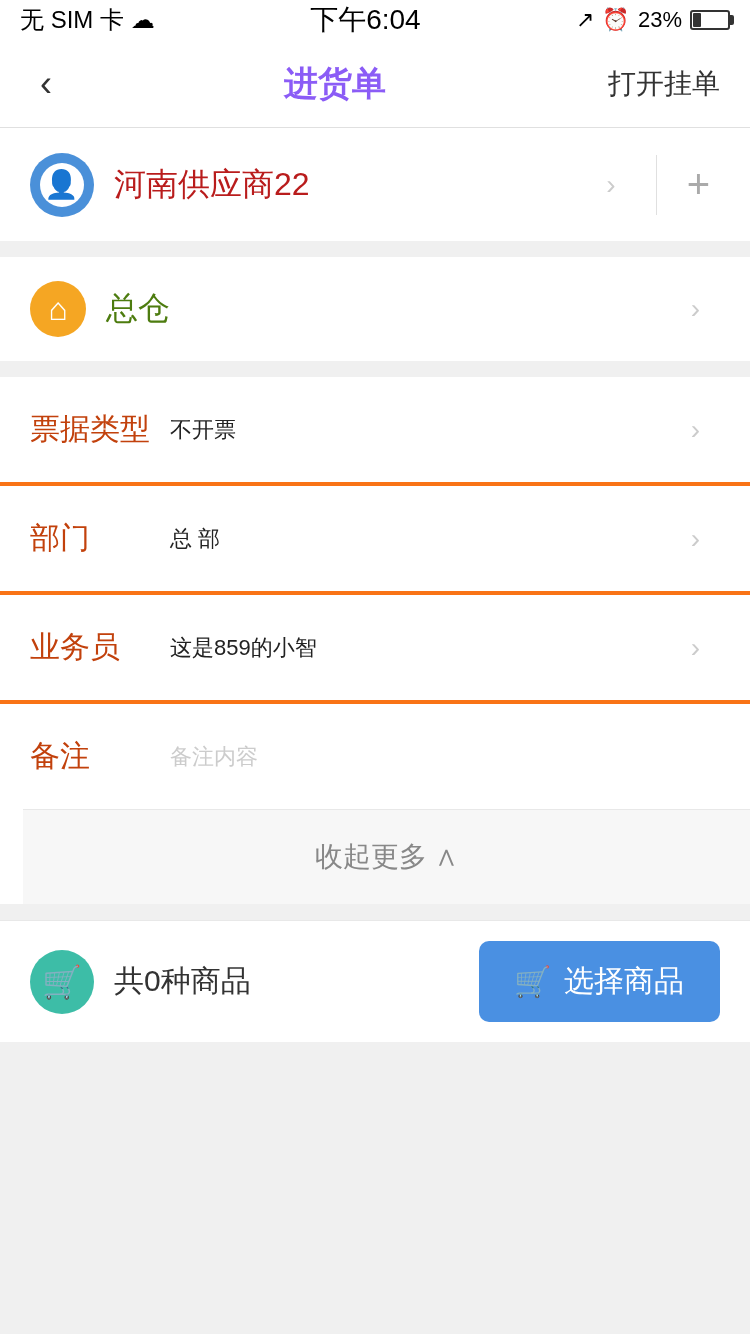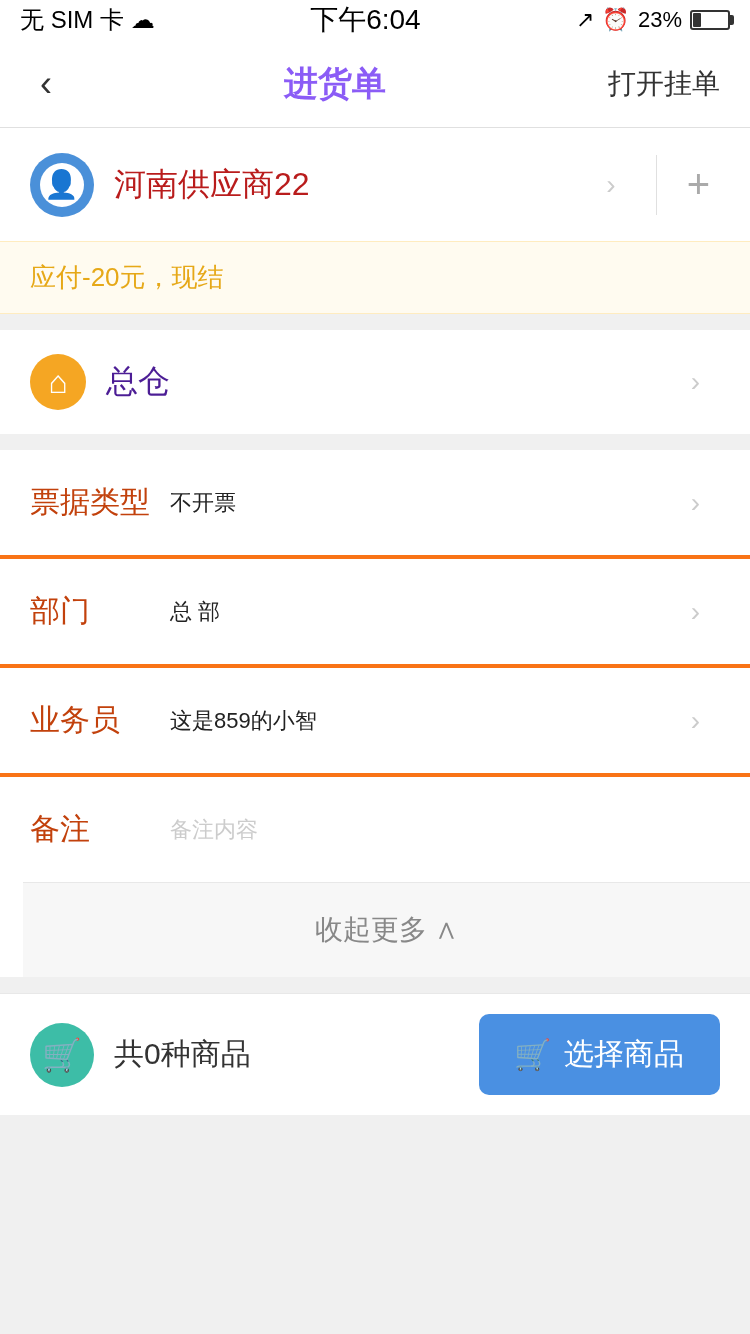--- a/index.html
+++ b/index.html
@@ -142,21 +142,21 @@
       background: #f5a623;
       display: flex;
       align-items: center;
       justify-content: center;
       margin-right: 20px;
       flex-shrink: 0;
     }
     .warehouse-text {
       flex: 1;
       font-size: 32px;
-      color: #4c1d95;
+      color: #4d7c0f;
     }
 
     
     .form-row {
       display: flex;
       align-items: center;
       padding: 32px 30px;
       border-top: 4px solid #f97316;
       background: #fff;
     }
@@ -302,23 +302,20 @@
           <div class="supplier-avatar-inner">
             <span class="supplier-avatar-person">👤</span>
           </div>
         </div>
         <span class="supplier-name">河南供应商22</span>
       </div>
       <span class="chevron-icon">›</span>
       <div class="supplier-divider"></div>
       <span class="add-icon">+</span>
     </div>
-    <div class="notice-bar">
-      <span>应付-20元，现结</span>
-    </div>
   </div>
 
   <div class="card">
     <div class="warehouse-row">
       <div class="warehouse-icon-wrap">
         <span style="color:#fff;font-size:32px;">⌂</span>
       </div>
       <span class="warehouse-text">总仓</span>
       <span class="chevron-icon">›</span>
     </div>

